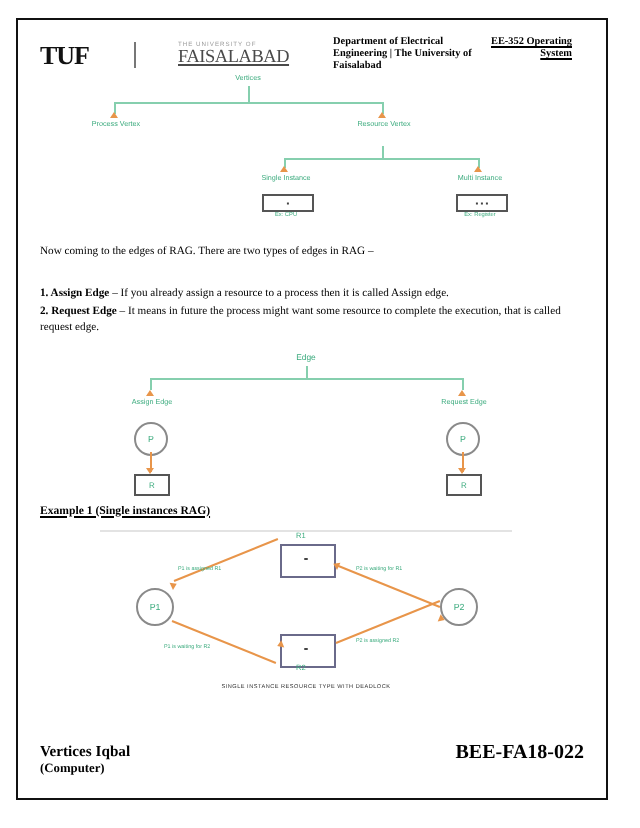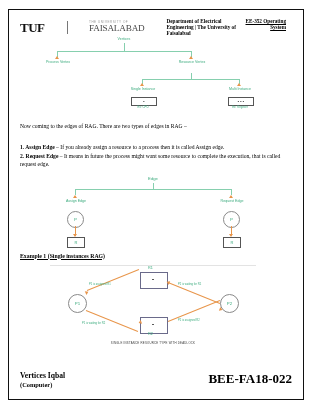--- a/index.html
+++ b/index.html
@@ -12,21 +12,21 @@
   
   .hdr{display:flex;align-items:flex-start;justify-content:space-between;}
   .logo{display:flex;align-items:center;gap:20px;}
   .logo-tuf{font-family:"Liberation Serif",serif;font-weight:700;
             font-size:13px;letter-spacing:-.5px;line-height:1;color:#111;}
   .logo-bar{width:1px;height:13px;background:#777;margin:0 2px;}
   .logo-txt{line-height:1;}
   .logo-l1{font-family:"Liberation Sans",sans-serif;font-size:3.1px;
            letter-spacing:.5px;color:#9a9a9a;}
   .logo-l2{font-family:"Liberation Serif",serif;font-size:9.2px;
-           letter-spacing:-.2px;color:#4a4a4a;}
+           letter-spacing:-.2px;color:#4a4a4a;text-decoration:underline;}
   .hdr-right{text-align:right;line-height:1.15;padding-top:1px;}
   .hdr-course{font-size:5.2px;font-weight:700;text-decoration:underline;}
   .dept-inline{font-size:5.2px;font-weight:700;margin-left:2px;}
 
   
   .diagram{position:relative;}
   .node-lbl{position:absolute;font-family:"Liberation Sans",sans-serif;
             font-size:3.6px;color:#3cab7e;text-align:center;line-height:1.25;}
   .gline{position:absolute;background:#86cfae;}
   .oline{position:absolute;background:#e8954a;}
@@ -63,21 +63,21 @@
   .rag-cap{position:absolute;font-family:"Liberation Sans",sans-serif;
            font-size:2.8px;color:#333;letter-spacing:.25px;
            left:0;right:0;text-align:center;}
   .hairline{position:absolute;height:1px;background:#e3e3e3;}
 
   
   .footer{position:absolute;left:11px;right:11px;bottom:11px;
           display:flex;justify-content:space-between;align-items:flex-start;}
   .f-name{font-size:7.6px;font-weight:700;line-height:1.35;}
   .f-sub{font-size:6.4px;font-weight:700;}
-  .f-id{font-size:13px;font-weight:700;}
+  .f-id{font-size:10px;font-weight:700;}
 </style>
 </head>
 <body>
 
 <div class="page">
   <div class="inner">
 
     <div class="hdr">
       <div class="logo">
         <span class="logo-tuf">TUF</span>

